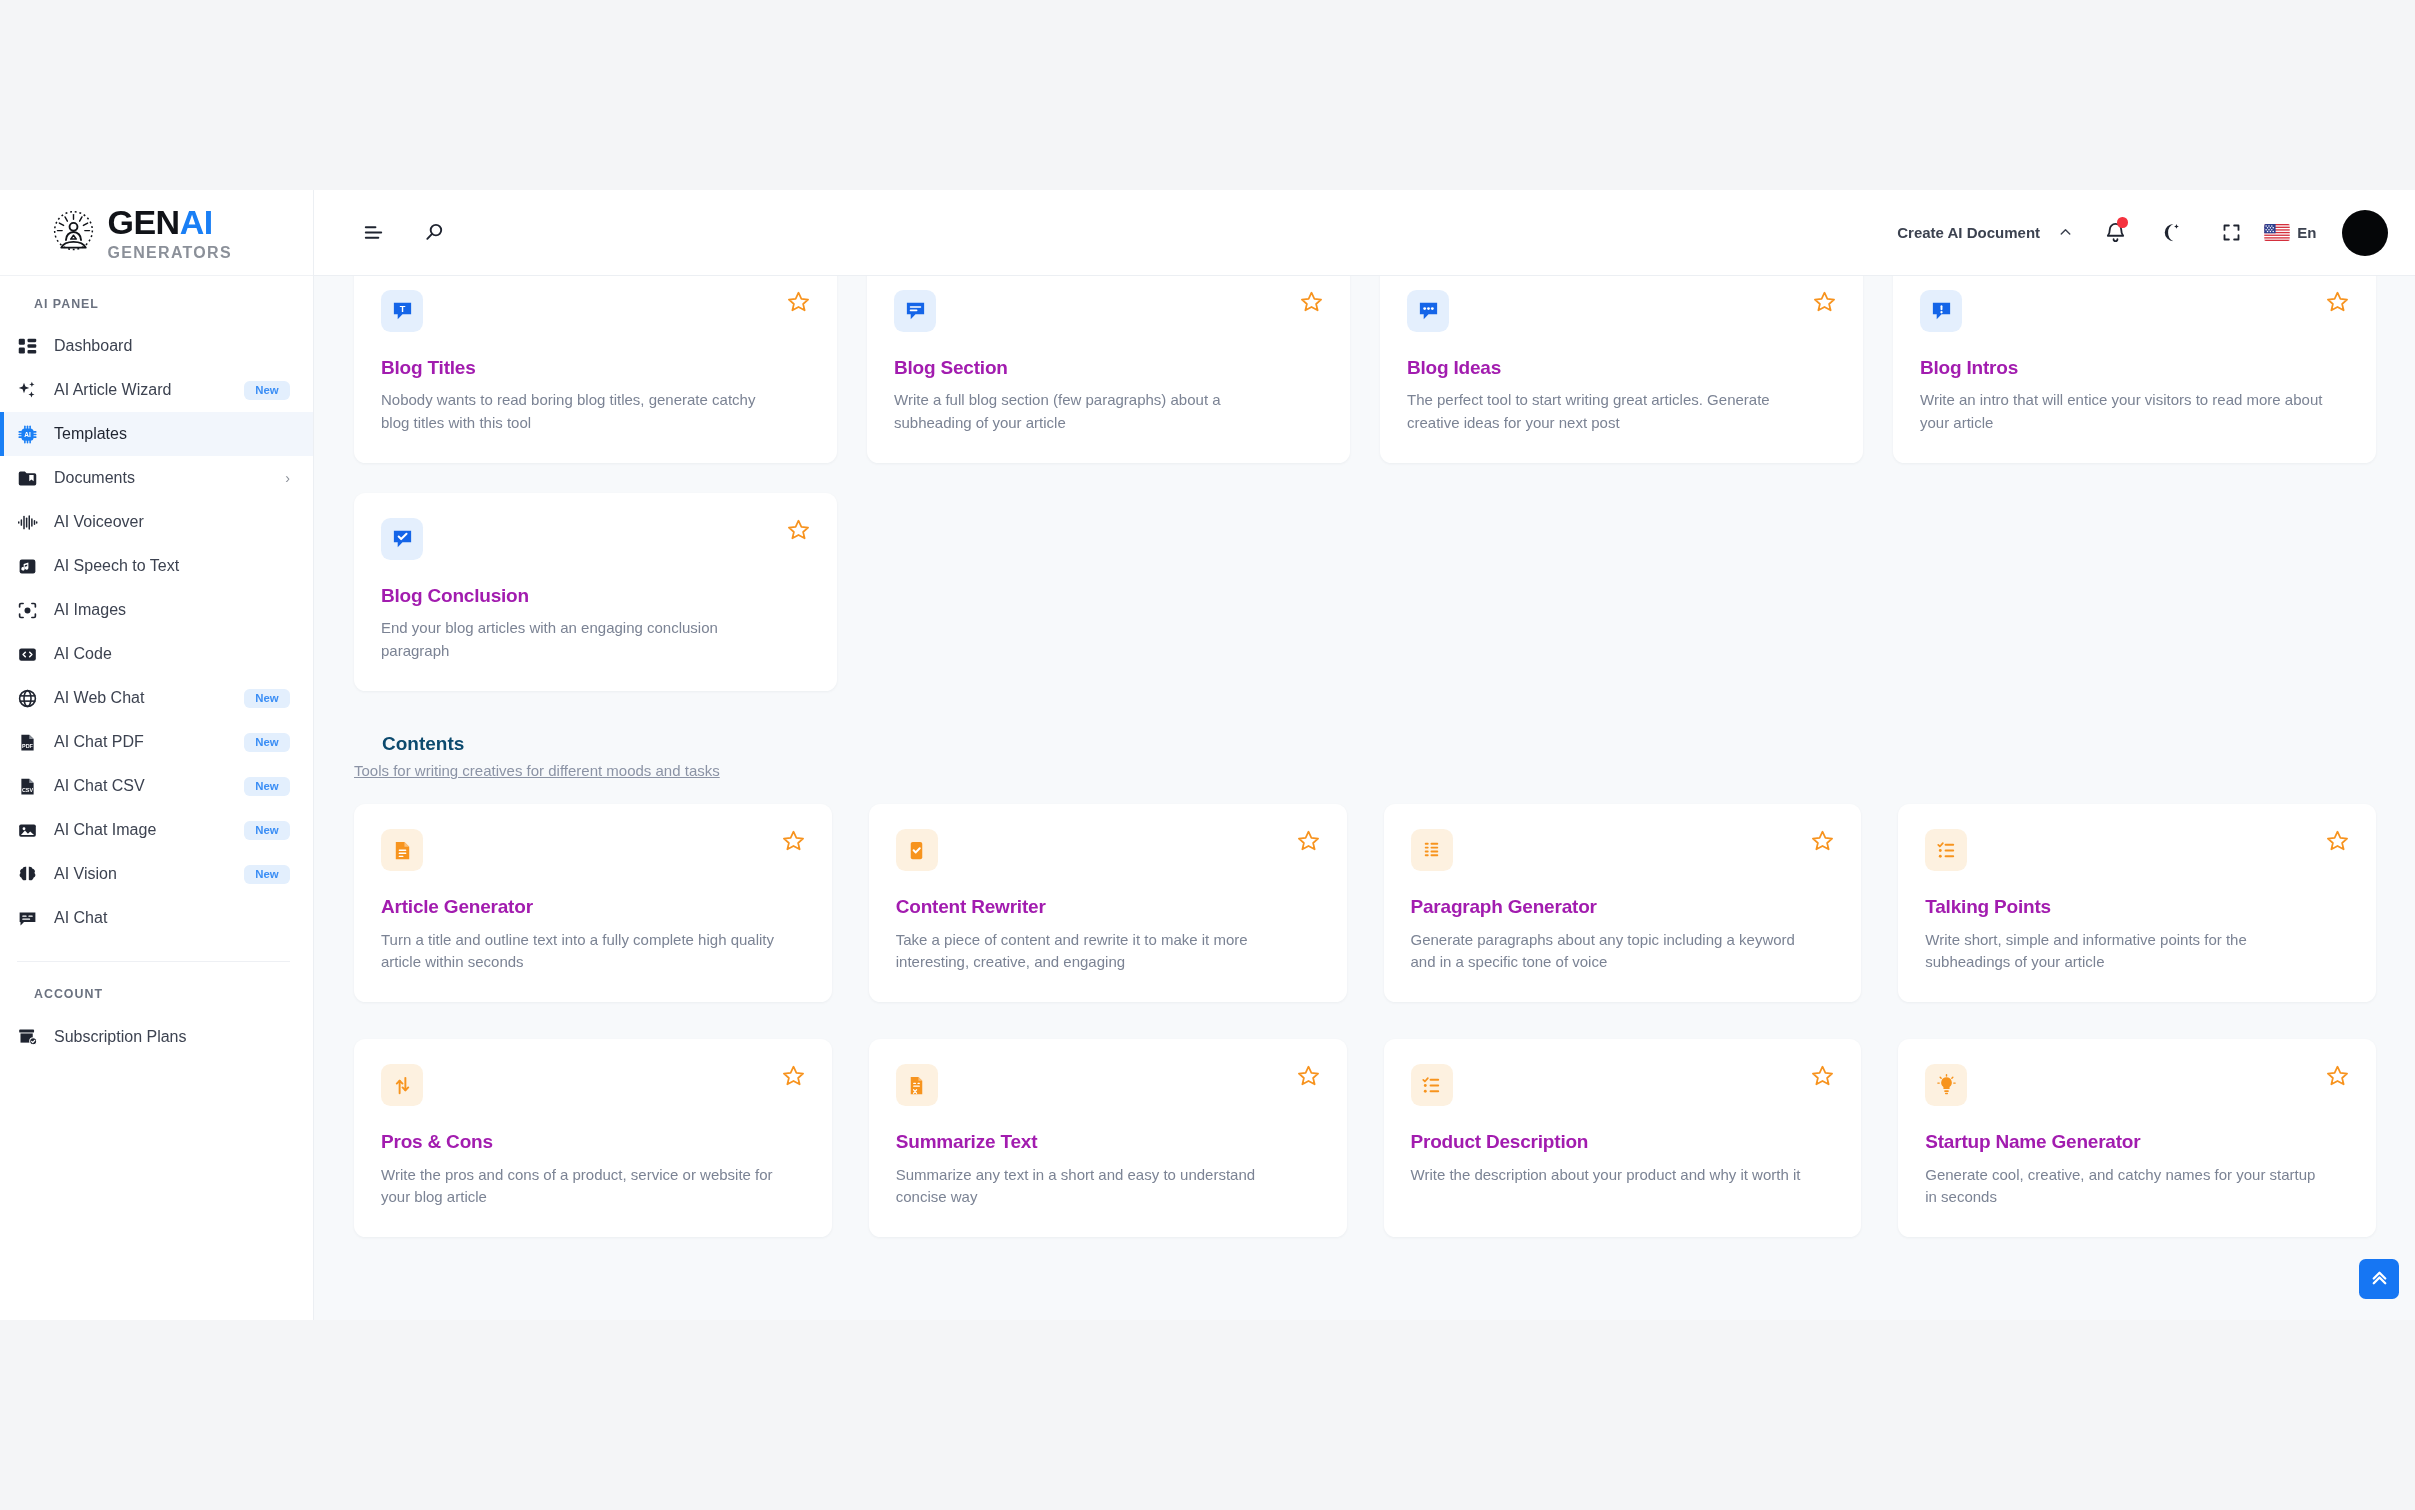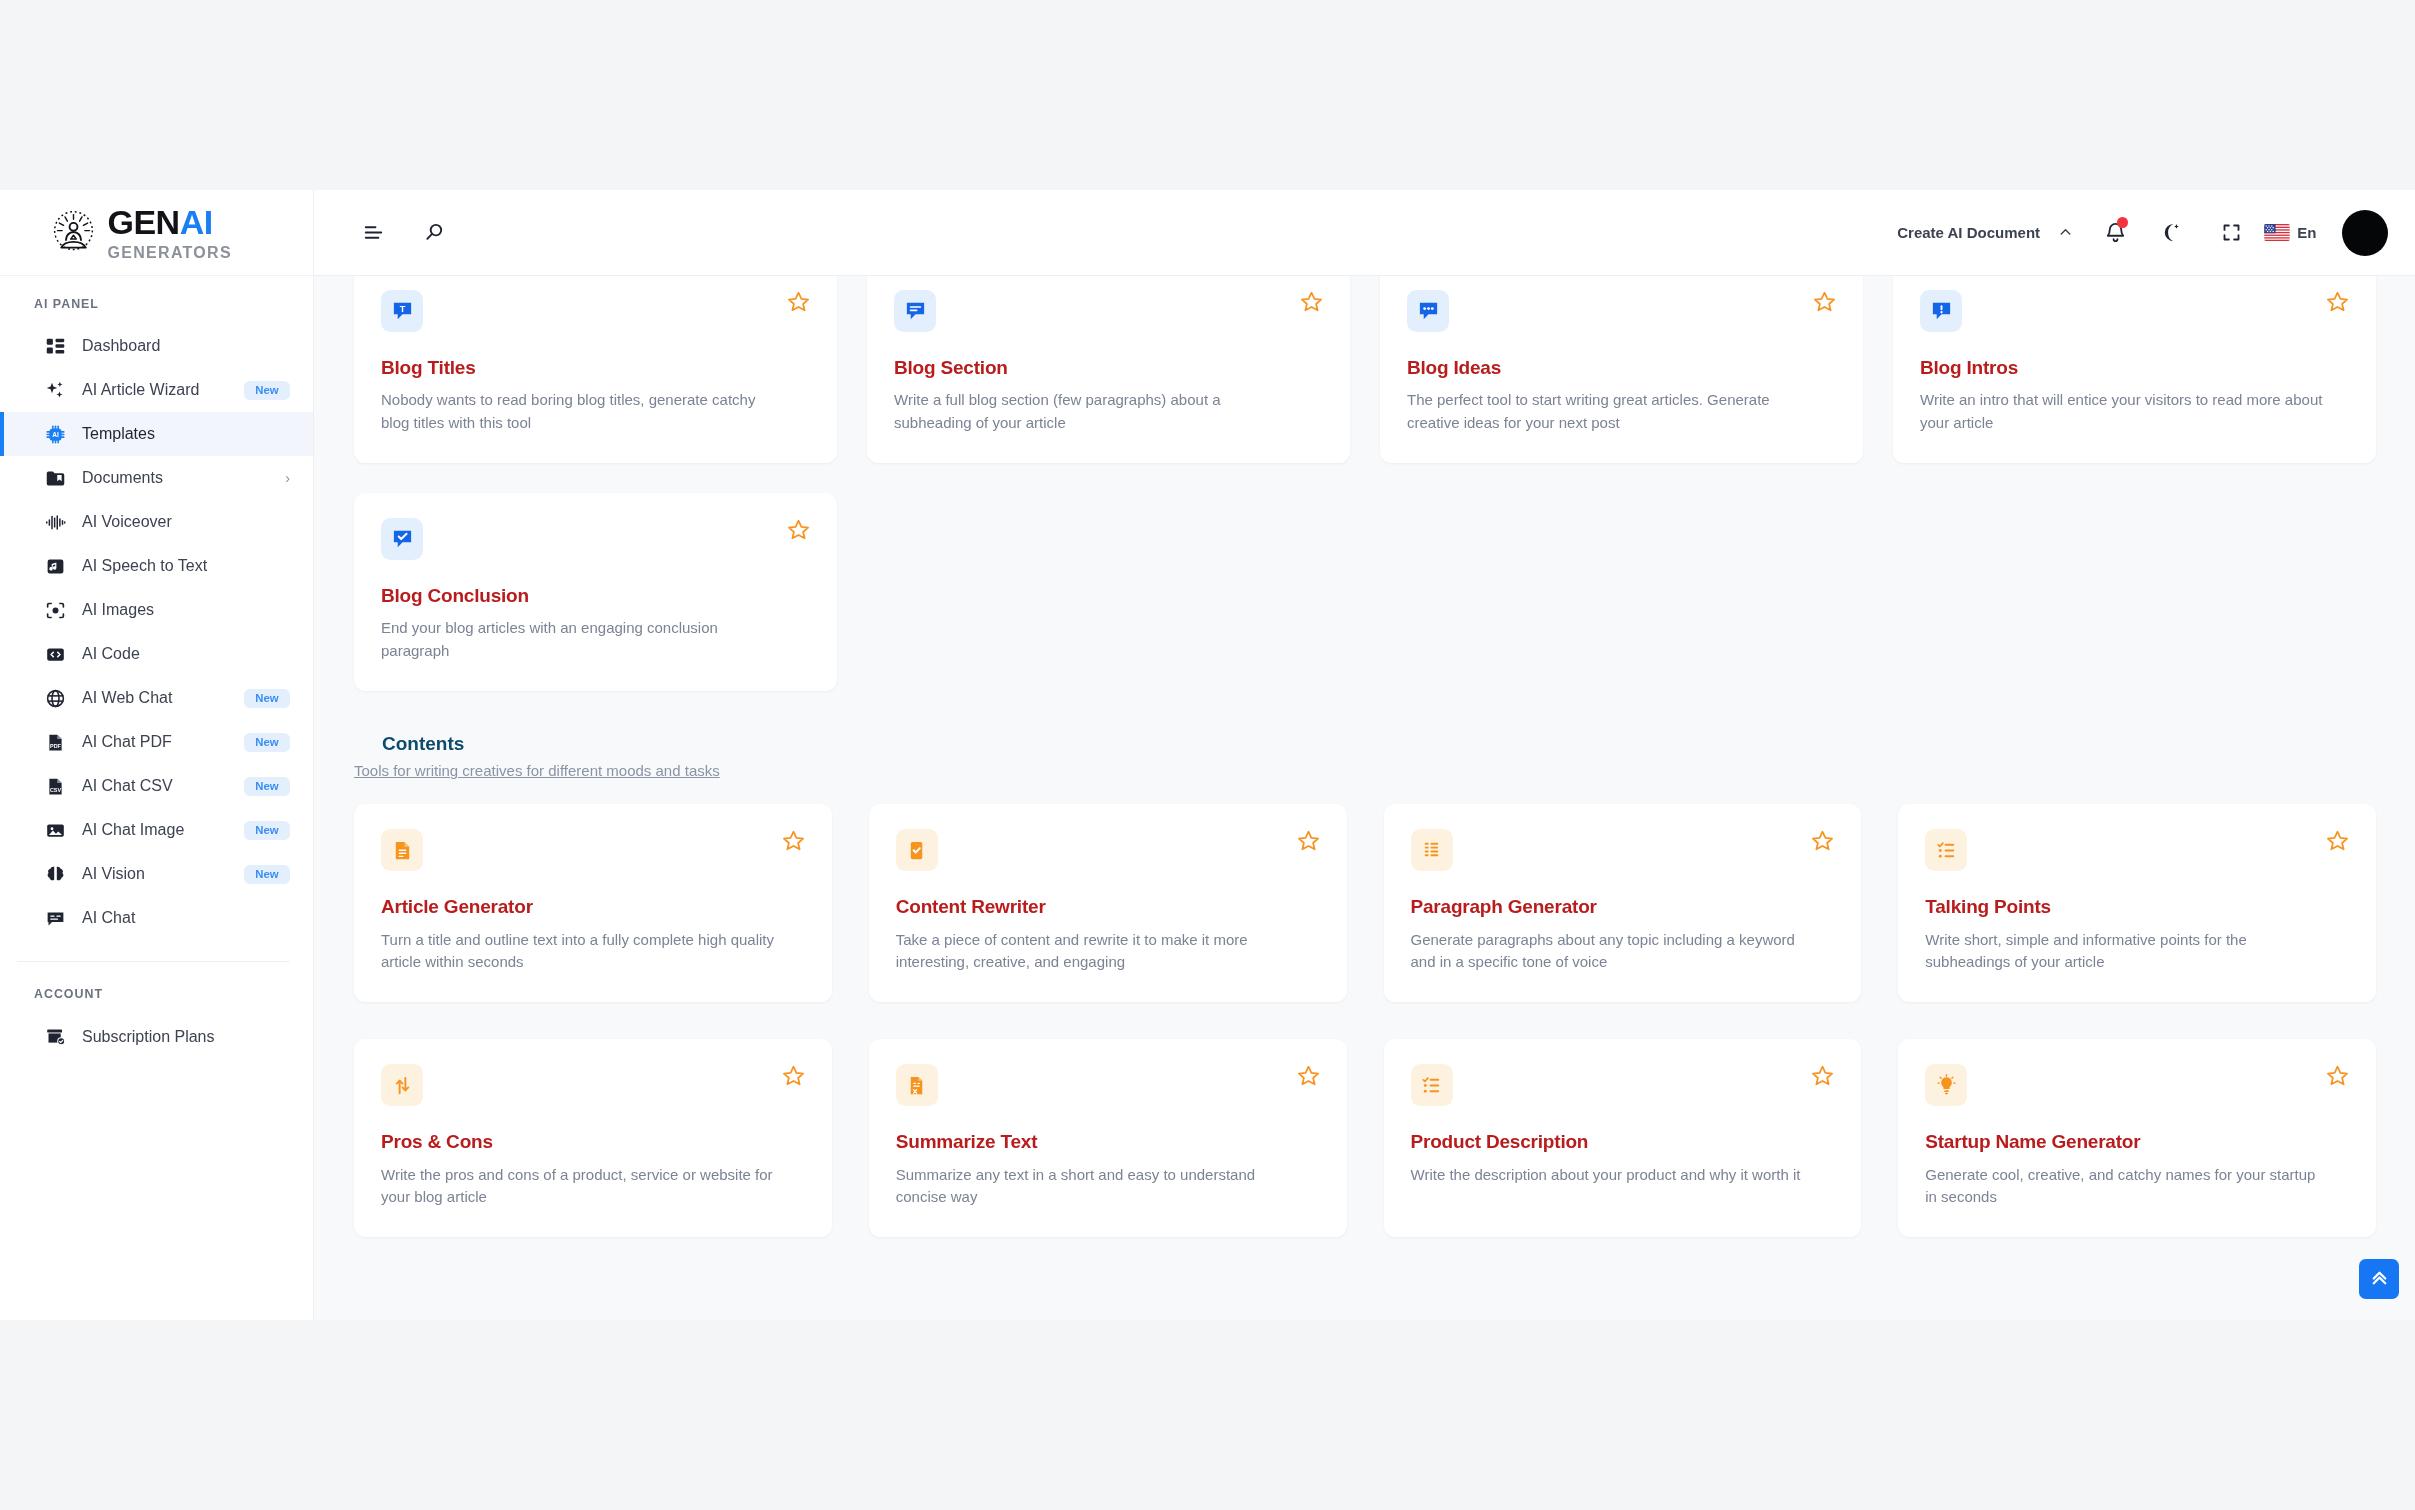--- a/index.html
+++ b/index.html
@@ -40,21 +40,21 @@
   .brand-sub { font-size: 16px; font-weight: 700; color: #8b9099; letter-spacing: 1.3px; margin-top: 6px; }
 
   .nav-wrap { padding-top: 21px; }
   .nav-section-label {
     font-size: 12.4px; font-weight: 700; color: #6b7280;
     letter-spacing: 1px; padding: 0 0 13.3px 34px;
   }
   .nav-item {
     position: relative;
     display: flex; align-items: center;
-    height: 44px; padding-left: 44px; padding-right: 23px;
+    height: 44px; padding-left: 16px; padding-right: 23px;
     cursor: pointer;
   }
   .nav-item.active { background: #f2f6fc; }
   .nav-item.active:before {
     content: ""; position: absolute; left: 0; top: 0;
     width: 3.8px; height: 100%; background: #1a7ff5;
   }
   .nav-ico { width: 23px; height: 23px; flex:0 0 23px; display:flex; align-items:center; justify-content:center; margin-right: 15px; }
   .nav-label { font-size: 16px; color: #3c4250; white-space: nowrap; }
   .nav-item.active .nav-label { color: #1f2430; }
@@ -120,21 +120,21 @@
   .card-top { display:flex; align-items:flex-start; justify-content:space-between; }
   .card-ico {
     width: 42px; height: 42px; border-radius: 9.5px;
     display:flex; align-items:center; justify-content:center;
   }
   .card-ico.blue { background:#e4efFd; }
   .card-ico.orange { background:#fdf1e0; }
   .star { cursor:pointer; line-height:0; }
   .card-title {
     margin-top: 25px;
-    font-size: 19px; font-weight: 700; color: #b91c1c;
+    font-size: 19px; font-weight: 700; color: #a21caf;
     letter-spacing: -0.2px;
   }
   .card-desc {
     margin-top: 10.5px;
     font-size: 15px; line-height: 1.5; color: #7b8394;
     max-width: 94%;
   }
 
   .section-head { margin-top: 42px; }
   .section-title { font-size: 19px; font-weight: 700; color: #0c4a6e; margin-left: 28px; }

